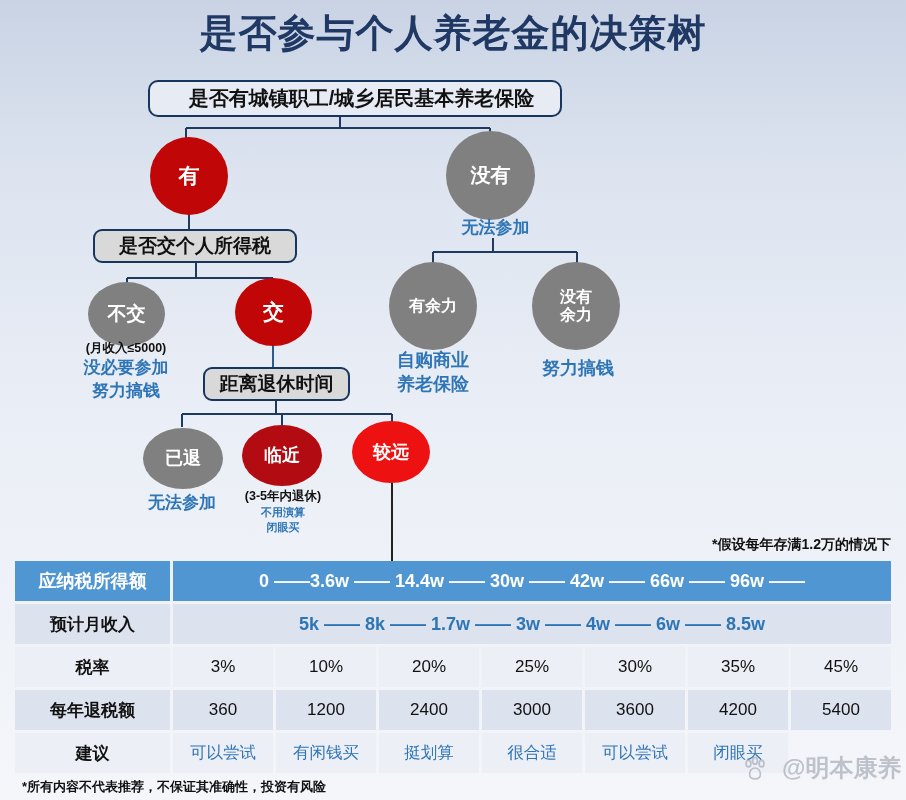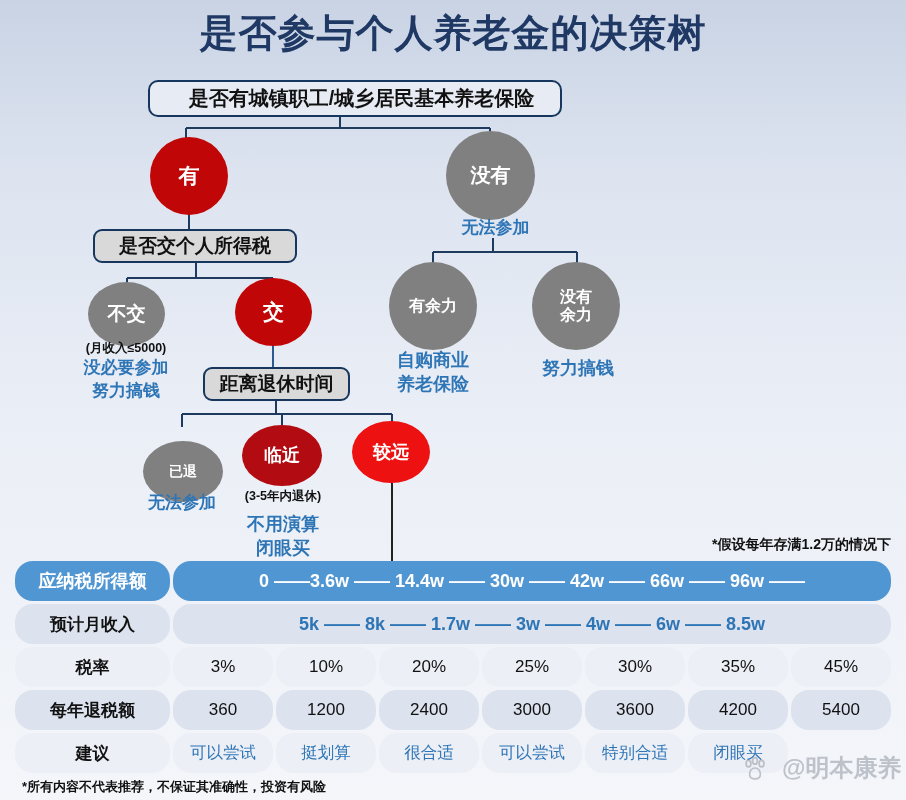--- a/index.html
+++ b/index.html
@@ -29,21 +29,21 @@
   .node.red{background:#c00606;}
   .node.darkred{background:#b20b11;}
   .node.brightred{background:#ee1111;}
   .node.gray{background:#808080;}
 
   .bluetext{color:#2e75b6;font-weight:700;text-align:center;line-height:1.35;}
   .smallnote{color:#111;font-weight:700;text-align:center;font-size:12.5px;}
 
   .ptable{left:15px;top:561px;width:876px;}
   .trow{display:grid;grid-template-columns:155px repeat(7,1fr);column-gap:3px;height:40px;margin-bottom:3px;}
-  .cell{display:flex;align-items:center;justify-content:center;box-sizing:border-box;border-radius:18px;}
+  .cell{display:flex;align-items:center;justify-content:center;box-sizing:border-box;}
   .cell.merged{grid-column:2 / -1;}
   .hdr .cell{background:#5096d2;color:#fff;font-weight:700;font-size:18px;}
   .alt-a .cell{background:#dce2ee;}
   .alt-b .cell{background:#edeff6;}
   .lbl{font-weight:700;font-size:17px;color:#111;}
   .bluecells{color:#2e75b6;font-weight:700;font-size:18px;}
   .blackval{color:#111;font-size:17px;}
   .bluesmall{color:#2e75b6;font-weight:400;font-size:16.5px;}
 
   .tnote{top:536px;right:15px;font-size:14px;font-weight:700;color:#111;}
@@ -110,33 +110,33 @@
   </div>
   <div class="abs bluetext" style="left:358px;top:348px;width:150px;font-size:18px;">
     <div>自购商业</div>
     <div>养老保险</div>
   </div>
   <div class="abs bluetext" style="left:503px;top:356px;width:150px;font-size:18px;">努力搞钱</div>
 
   <div class="abs qbox gray" style="left:203px;top:367px;width:147px;height:34px;">
     <span>距离退休时间</span>
   </div>
-  <div class="abs node gray" style="left:143px;top:441px;width:80px;height:61px;font-size:14px;">
+  <div class="abs node gray" style="left:143px;top:428px;width:80px;height:61px;font-size:18px;">
     <span>已退</span>
   </div>
   <div class="abs node darkred" style="left:242px;top:425px;width:80px;height:61px;font-size:18px;">
     <span>临近</span>
   </div>
   <div class="abs node brightred" style="left:352px;top:421px;width:78px;height:62px;font-size:18px;">
     <span>较远</span>
   </div>
   <div class="abs bluetext" style="left:118px;top:492px;width:128px;font-size:17px;">无法参加</div>
   <div class="abs" style="left:208px;top:488px;width:150px;">
     <div class="smallnote">(3-5年内退休)</div>
-    <div class="bluetext" style="font-size:18px;margin-top:7px;">
+    <div class="bluetext" style="font-size:11px;">
       <div>不用演算</div>
       <div>闭眼买</div>
     </div>
   </div>
 
   <div class="abs tnote">*假设每年存满1.2万的情况下</div>
 
   <div class="abs ptable">
     <div class="trow hdr">
       <div class="cell lbl" style="color:#fff;">应纳税所得额</div>
@@ -162,24 +162,24 @@
       <div class="cell blackval">1200</div>
       <div class="cell blackval">2400</div>
       <div class="cell blackval">3000</div>
       <div class="cell blackval">3600</div>
       <div class="cell blackval">4200</div>
       <div class="cell blackval">5400</div>
     </div>
     <div class="trow alt-b">
       <div class="cell lbl">建议</div>
       <div class="cell bluesmall">可以尝试</div>
+      <div class="cell bluesmall">有闲钱买</div>
       <div class="cell bluesmall">挺划算</div>
       <div class="cell bluesmall">很合适</div>
       <div class="cell bluesmall">可以尝试</div>
-      <div class="cell bluesmall">特别合适</div>
       <div class="cell bluesmall">闭眼买</div>
     </div>
   </div>
 
   <div class="abs disclaimer">*所有内容不代表推荐，不保证其准确性，投资有风险</div>
 
   <div class="abs watermark">
     <svg width="26" height="26" viewBox="0 0 24 24">
       <g fill="none" stroke="rgba(125,132,145,0.45)" stroke-width="1.6">
         <ellipse cx="6" cy="8" rx="2.2" ry="3"></ellipse>

